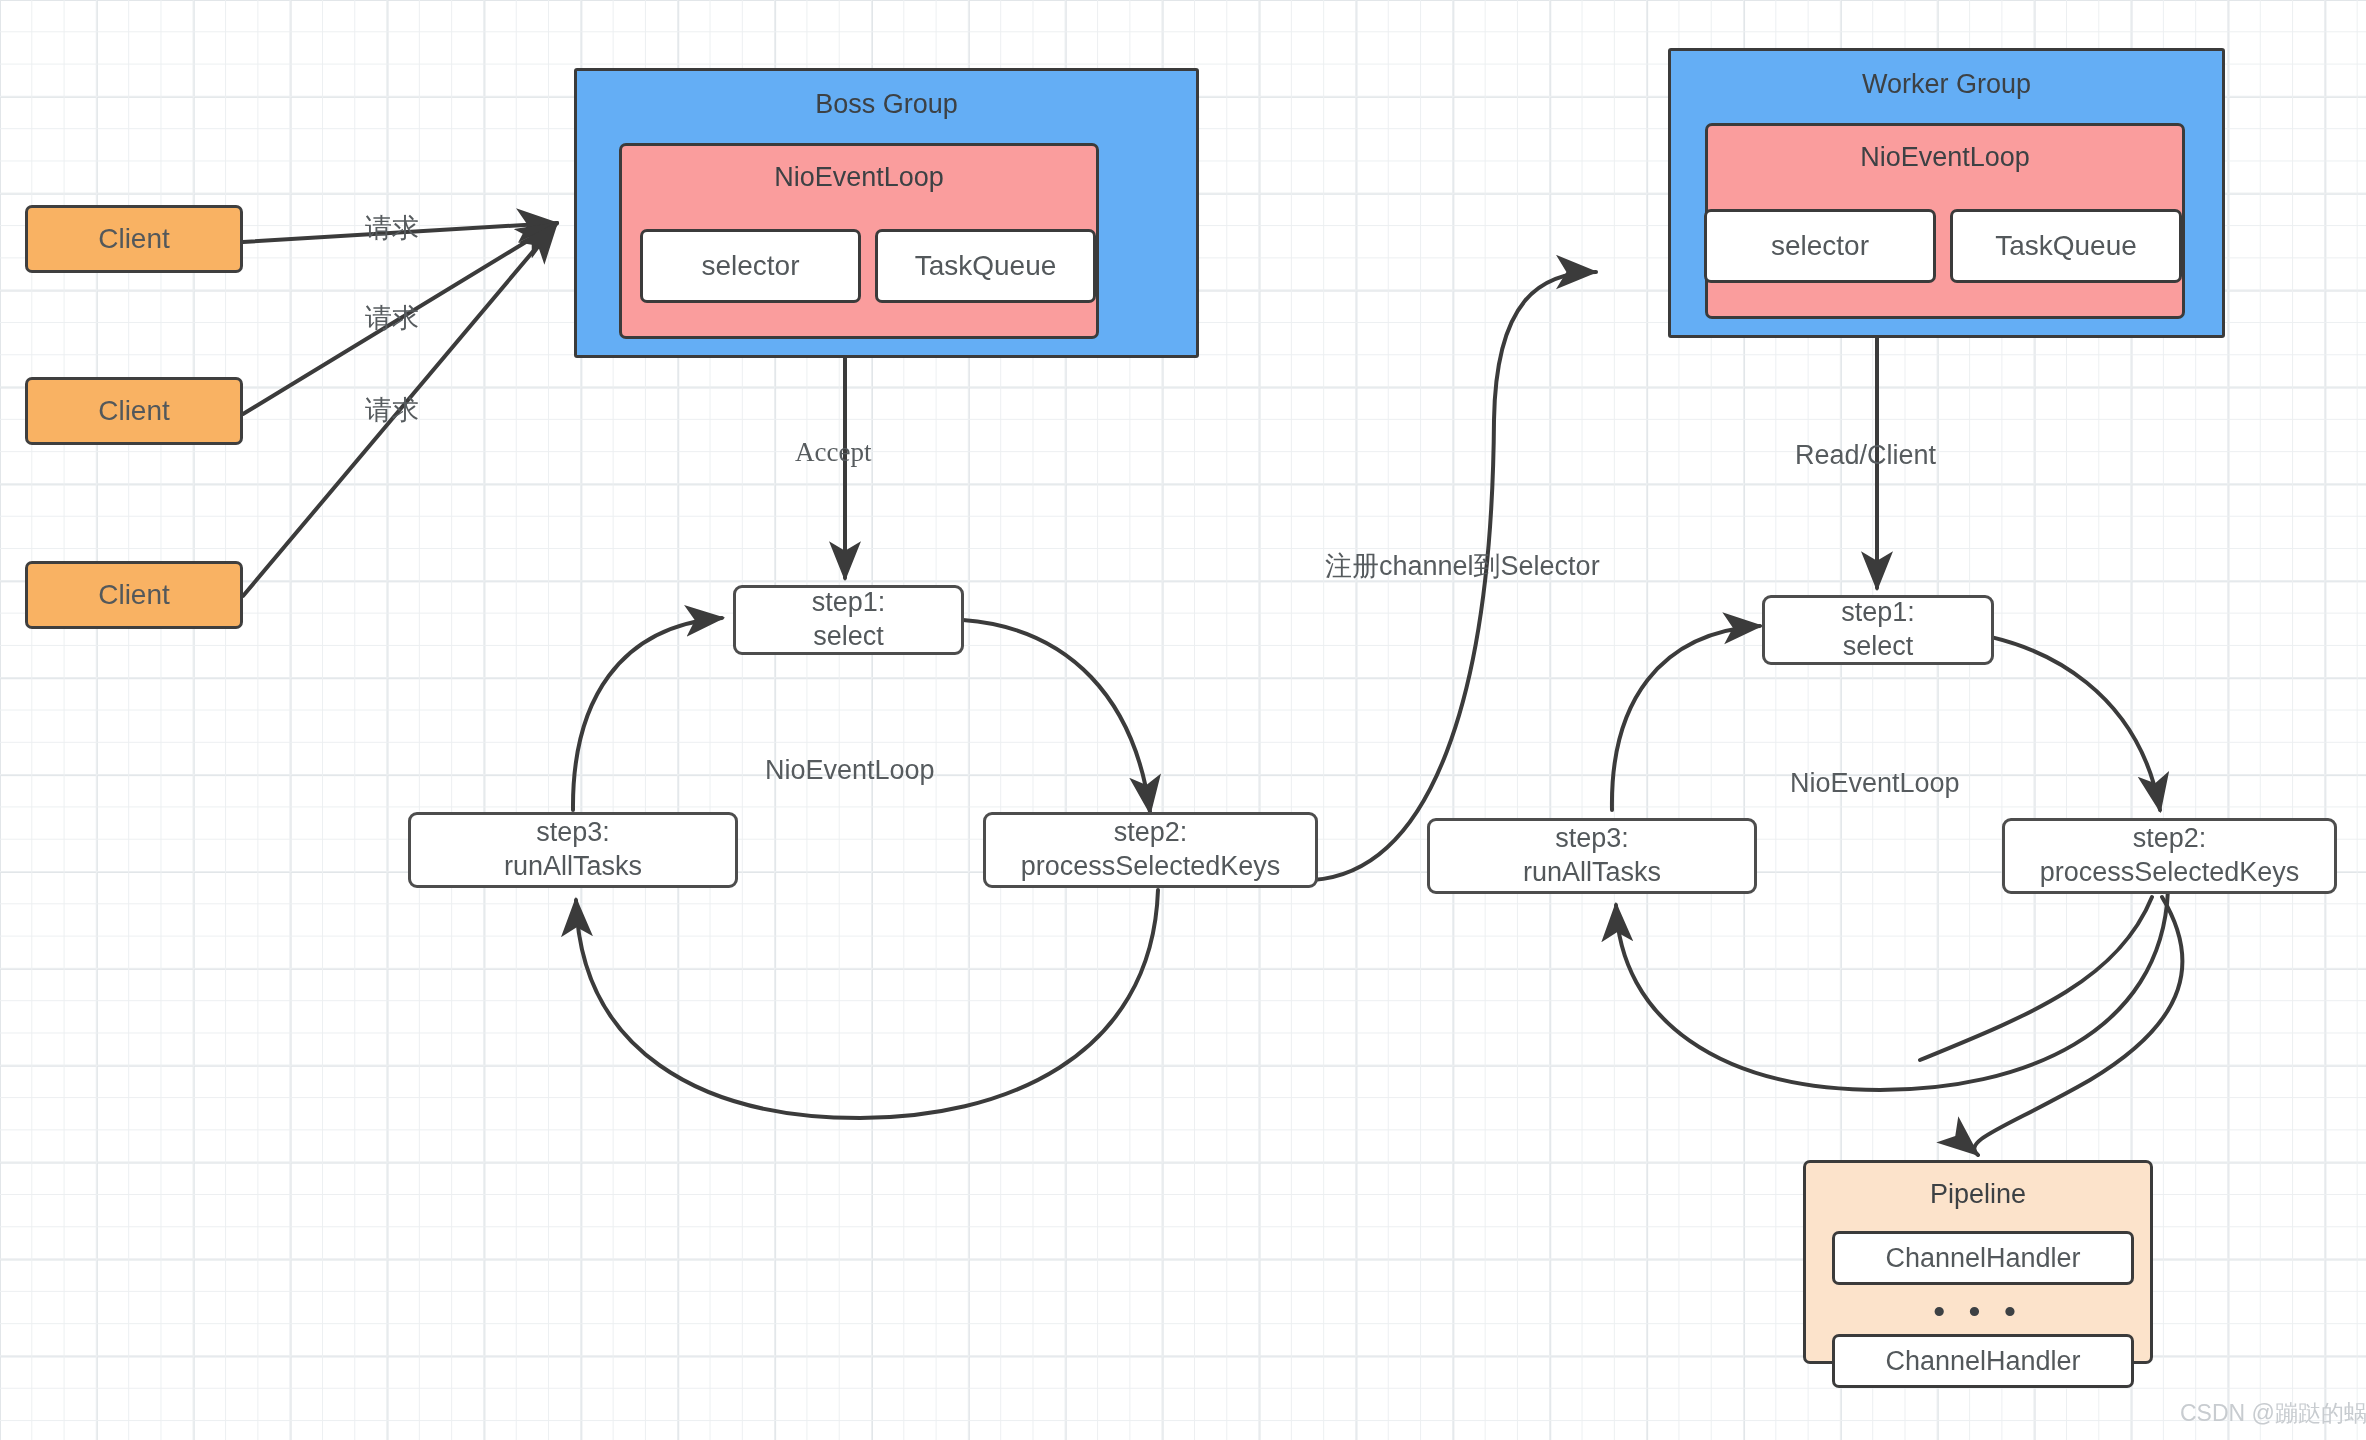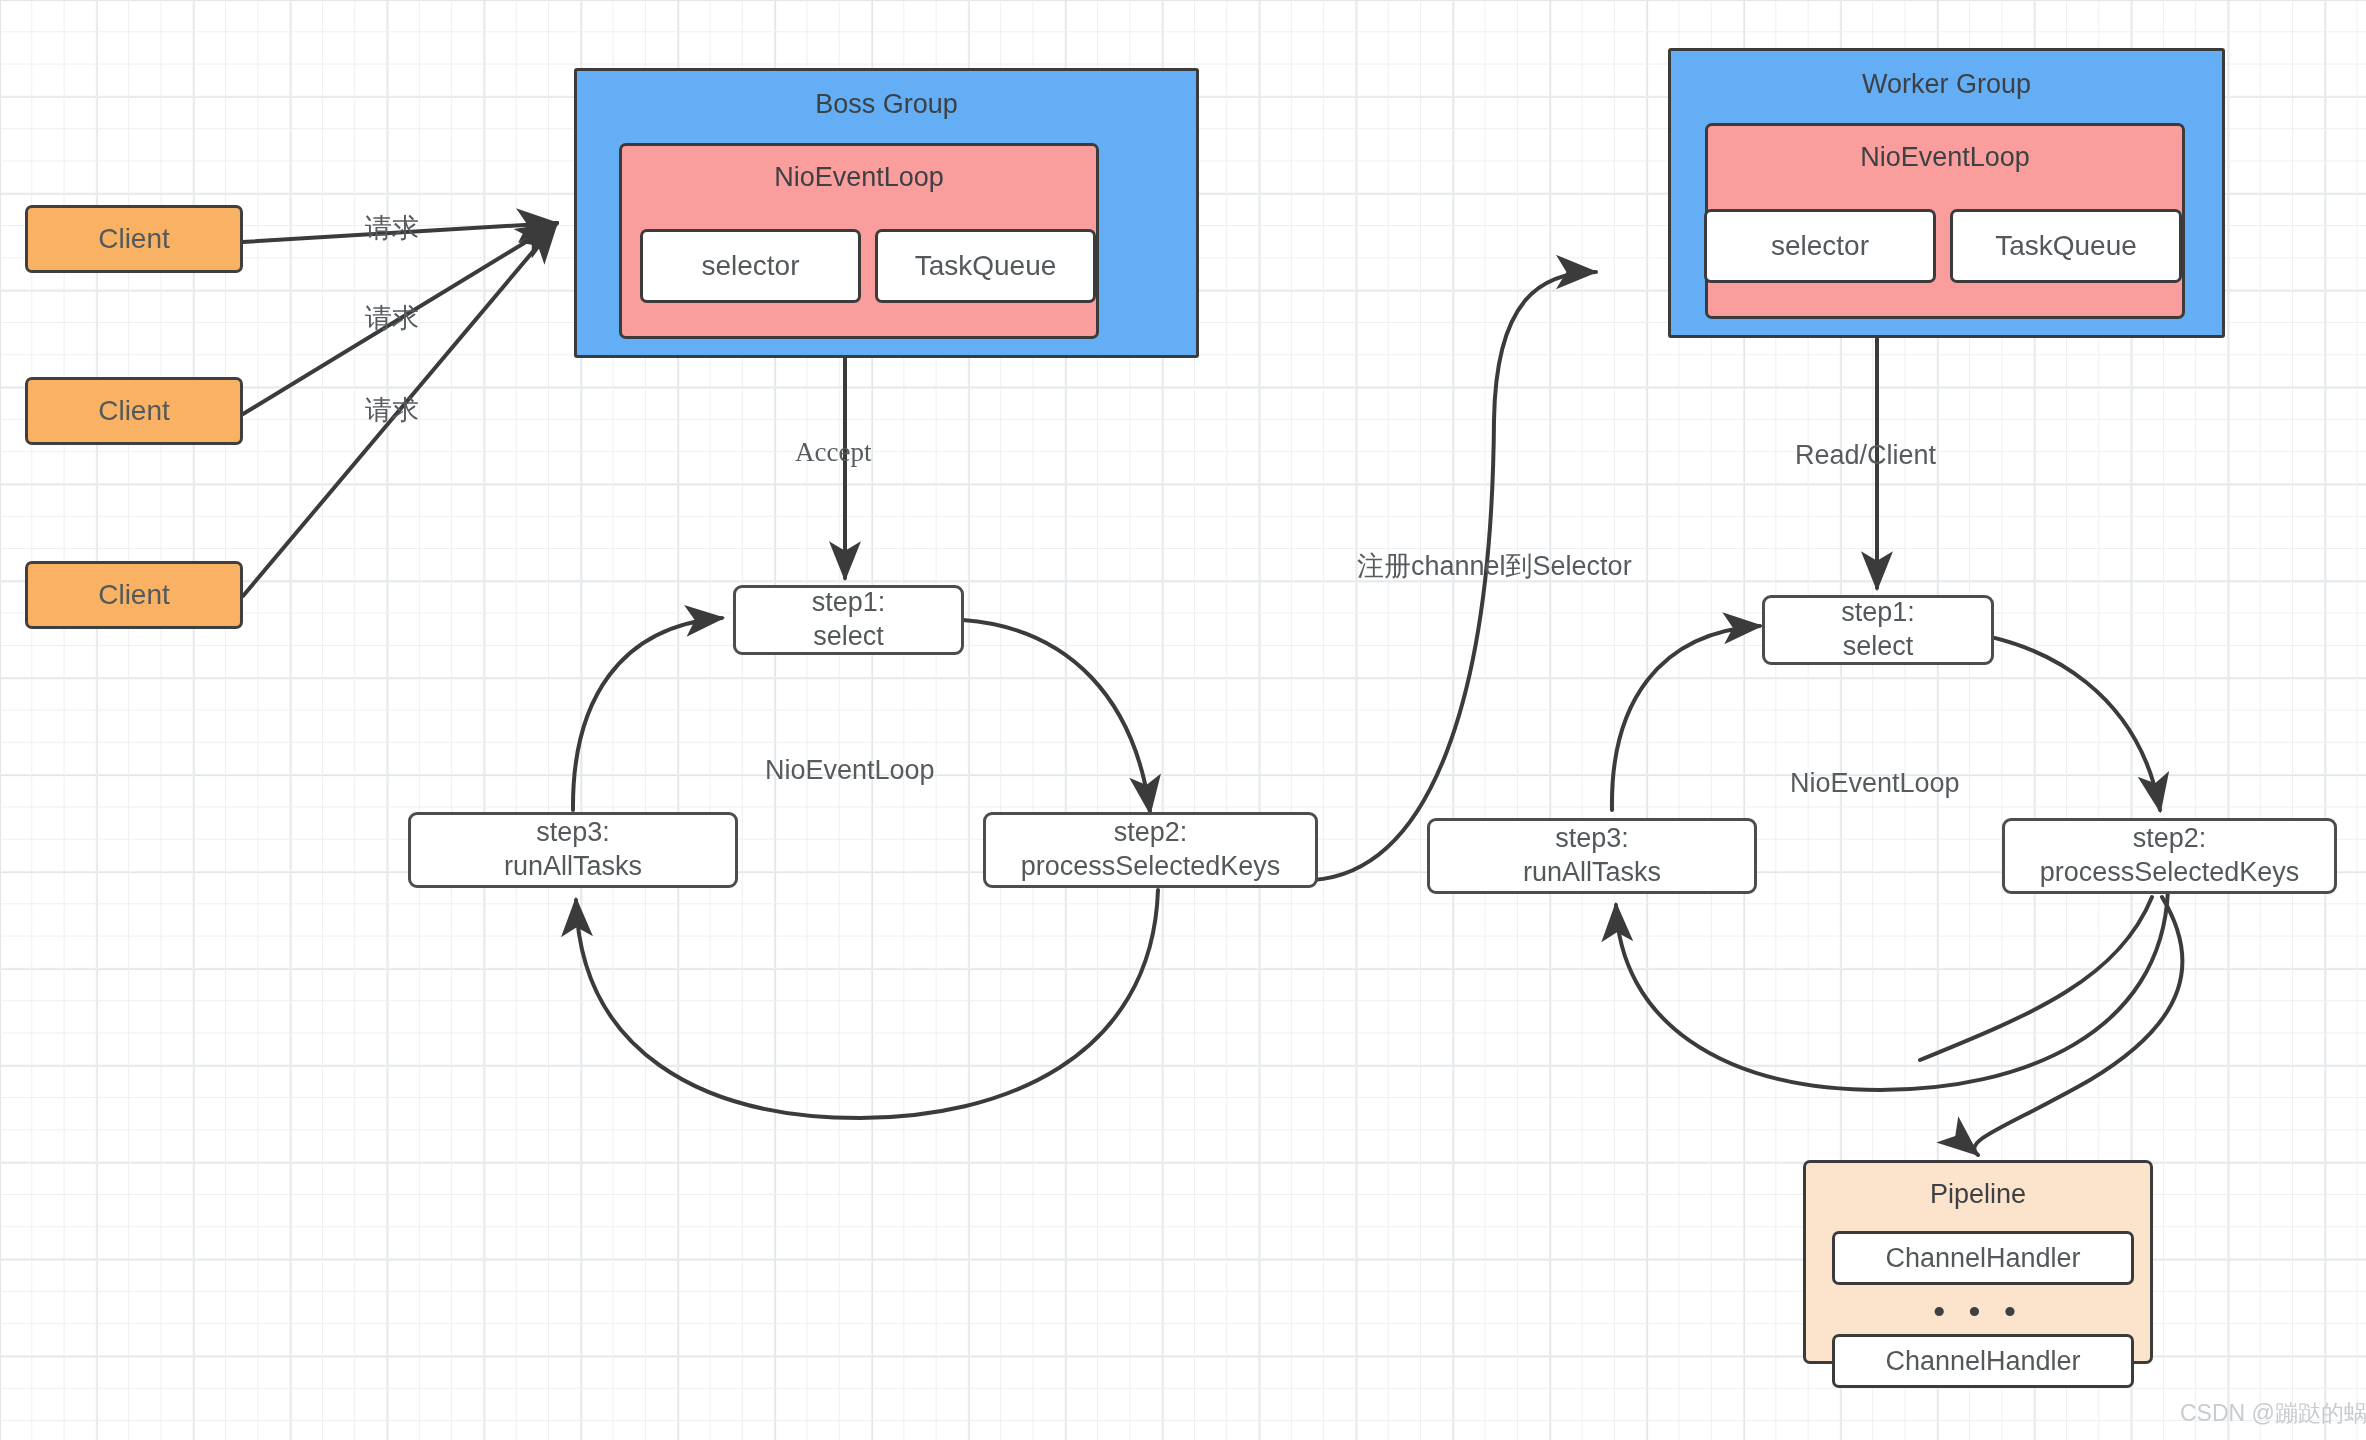--- a/index.html
+++ b/index.html
@@ -218,21 +218,21 @@
   <div class="node-box plain-box" style="left:983px; top:812px; width:335px; height:76px;">
     <span class="box-text small">step2:</span>
     <span class="box-text small">processSelectedKeys</span>
   </div>
 
   <div class="node-box plain-box" style="left:408px; top:812px; width:330px; height:76px;">
     <span class="box-text small">step3:</span>
     <span class="box-text small">runAllTasks</span>
   </div>
 
-  <span class="label-text" style="left:1325px; top:548px;margin-left:32px;">注册channel到Selector</span>
+  <span class="label-text" style="left:1325px; top:548px;">注册channel到Selector</span>
 
   <span class="label-text" style="left:1795px; top:440px;">Read/Client</span>
 
   <div class="node-box plain-box" style="left:1762px; top:595px; width:232px; height:70px;">
     <span class="box-text small">step1:</span>
     <span class="box-text small">select</span>
   </div>
 
   <span class="label-text" style="left:1790px; top:768px;">NioEventLoop</span>
 

